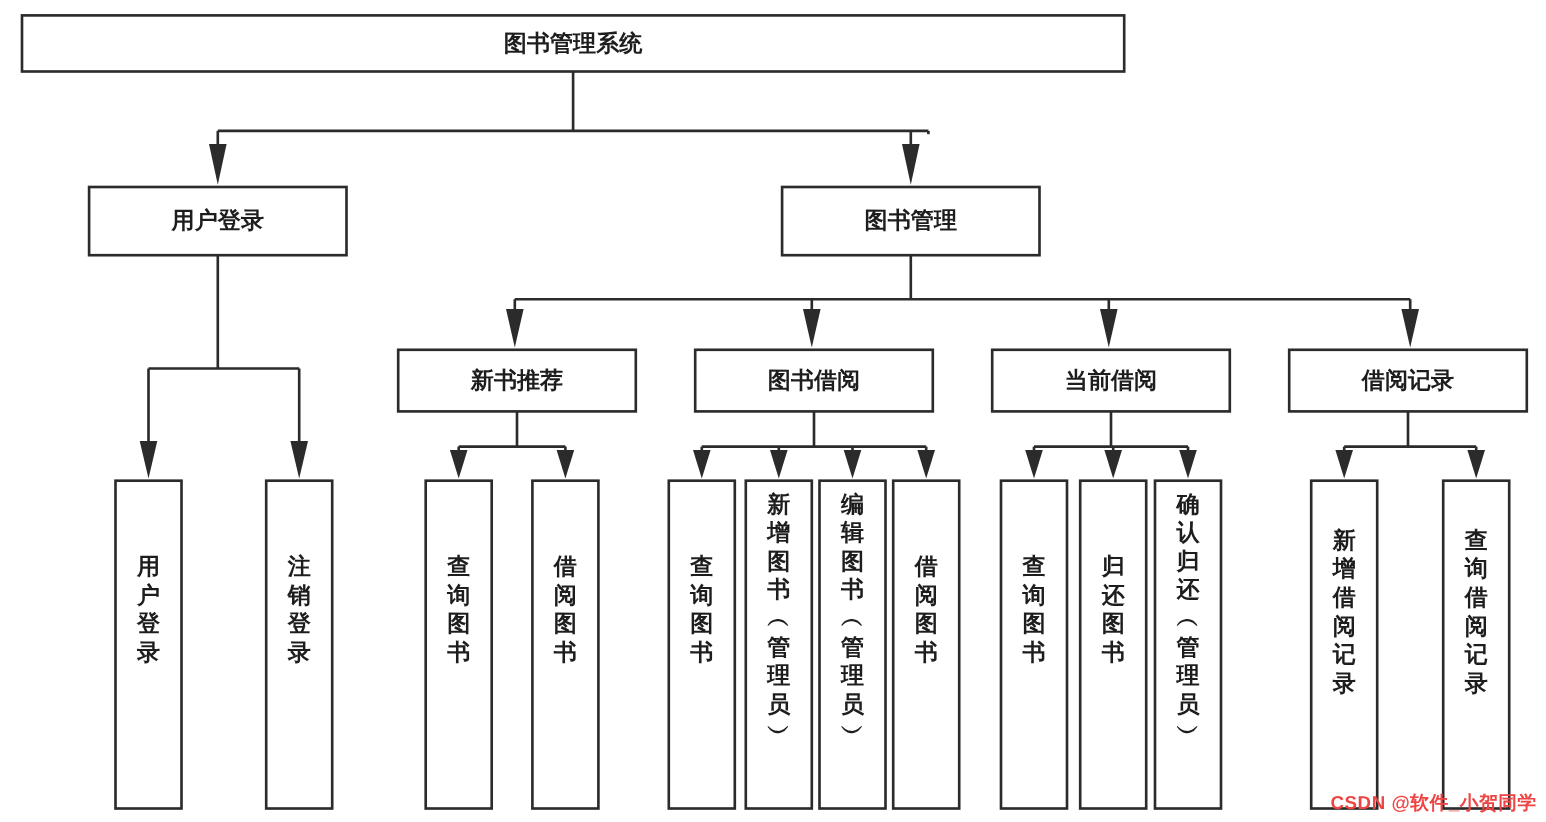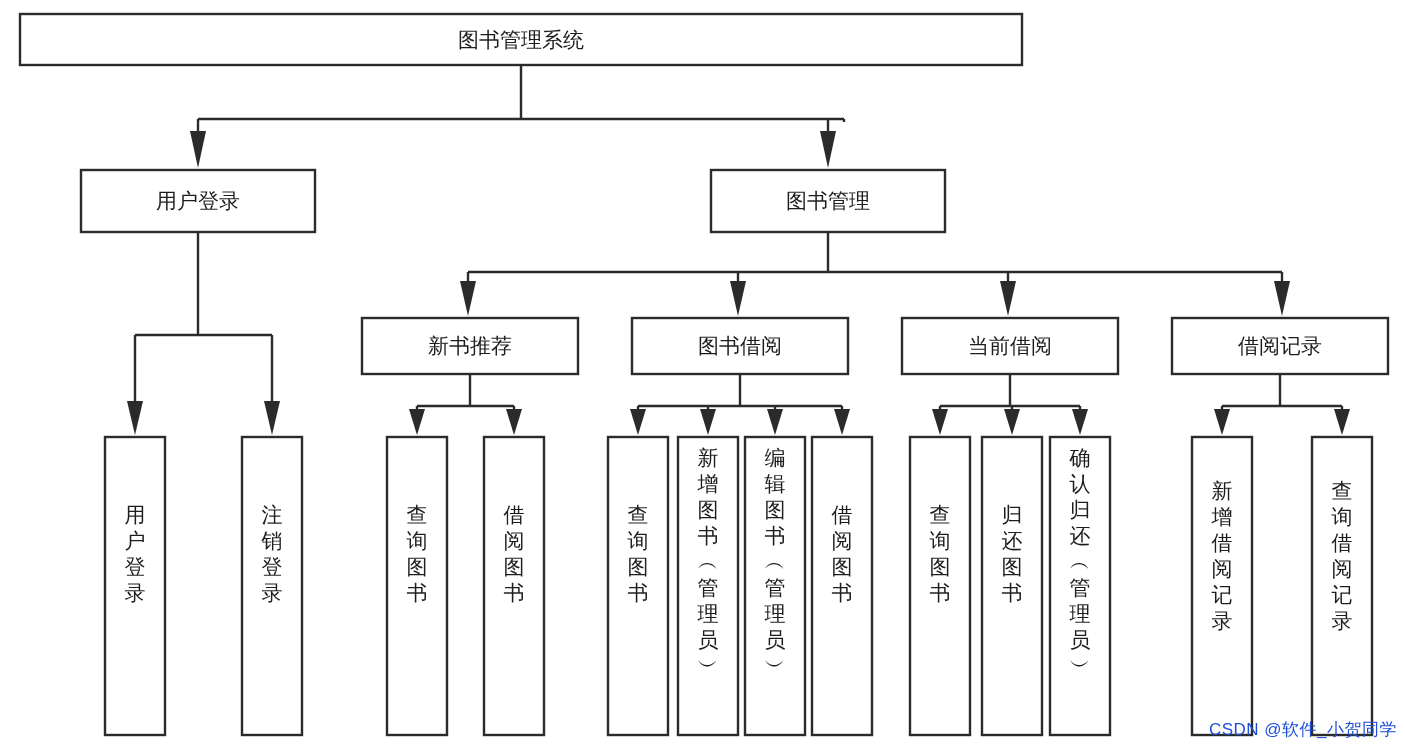--- a/index.html
+++ b/index.html
@@ -11,20 +11,21 @@
     width: 1405px;
     height: 747px;
     overflow: hidden;
     font-family: "Liberation Sans", "DejaVu Sans", sans-serif;
   }
   #diagram-root {
     position: relative;
     width: 1405px;
     height: 747px;
     background: #ffffff;
+    font-weight: bold;
   }
   svg.diagram-canvas {
     position: absolute;
     left: 0;
     top: 0;
     width: 1405px;
     height: 747px;
   }
   .node-box {
     fill: #ffffff;
@@ -53,21 +54,21 @@
     font-family: "Liberation Sans", "DejaVu Sans", sans-serif;
     font-size: 21px;
     text-anchor: middle;
   }
   .watermark-text {
     position: absolute;
     right: 8px;
     bottom: 6px;
     font-family: "Liberation Sans", "DejaVu Sans", sans-serif;
     font-size: 17px;
-    color: #1d4ed8;
+    color: #ef4444;
     letter-spacing: 0.5px;
     white-space: nowrap;
     user-select: none;
   }
 </style>
 </head>
 <body>
 
 <div id="diagram-root">
   <svg class="diagram-canvas" viewBox="0 0 1405 747">

